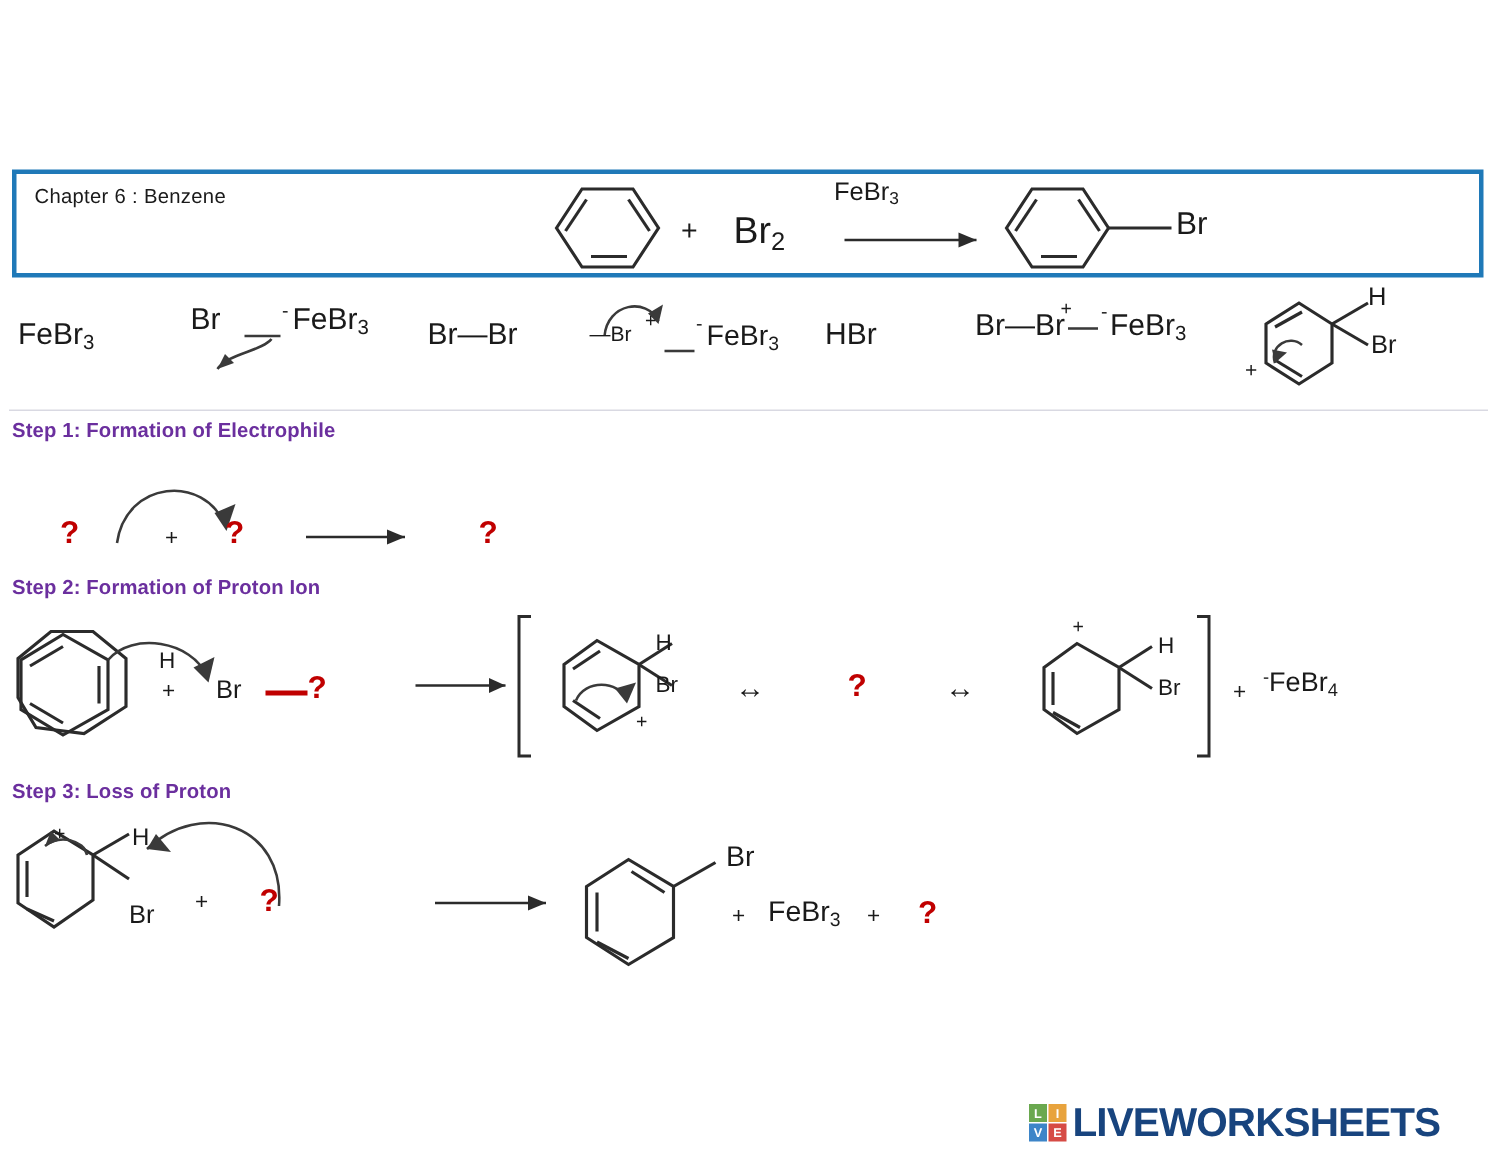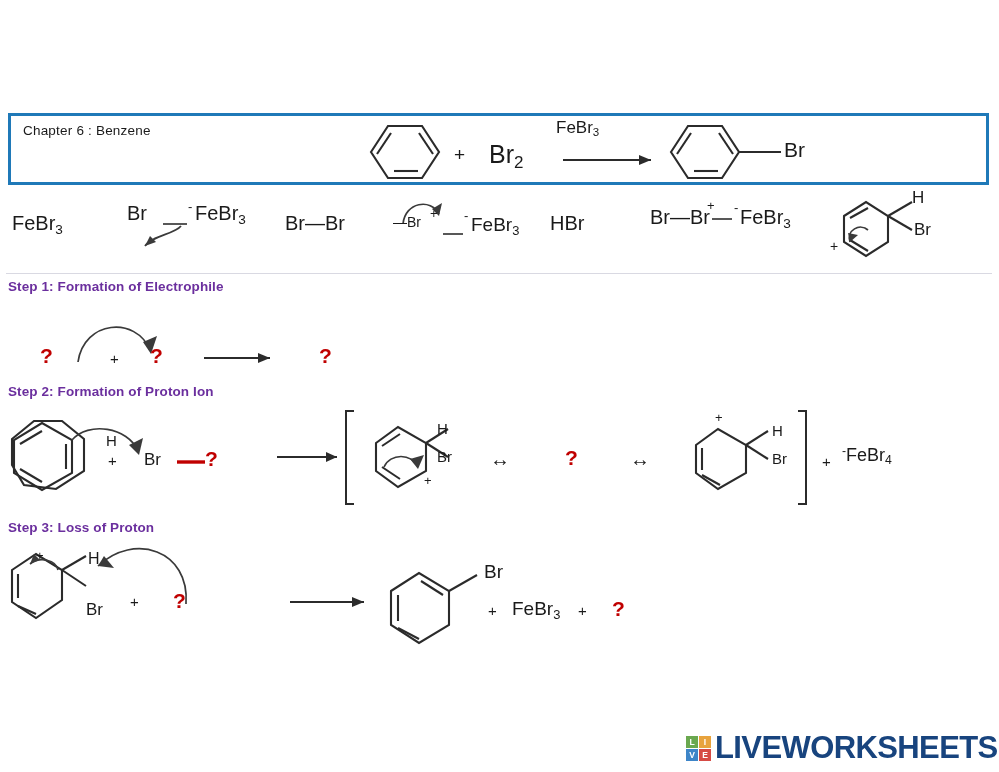--- a/index.html
+++ b/index.html
@@ -64,21 +64,21 @@
   .logo{position:absolute;left:686px;top:730px;height:36px;display:flex;align-items:center;}
   .logo-tiles{
     display:grid;grid-template-columns:12px 12px;grid-template-rows:12px 12px;
     gap:1px;margin-right:4px;
   }
   .tile{
     width:12px;height:12px;display:flex;align-items:center;justify-content:center;
     font-size:8.5px;font-weight:bold;color:#ffffff;font-family:"Liberation Sans",sans-serif;
   }
   .logo-word{
-    font-size:31px;font-weight:bold;color:#18447e;letter-spacing:-0.6px;
+    font-size:27px;font-weight:bold;color:#18447e;letter-spacing:-0.6px;
     font-family:"Liberation Sans", sans-serif;
   }
 </style>
 </head>
 <body>
 
 <div class="sheet">
 
   <div class="banner">
     <div class="banner-chapter">Chapter 6 : Benzene</div>

